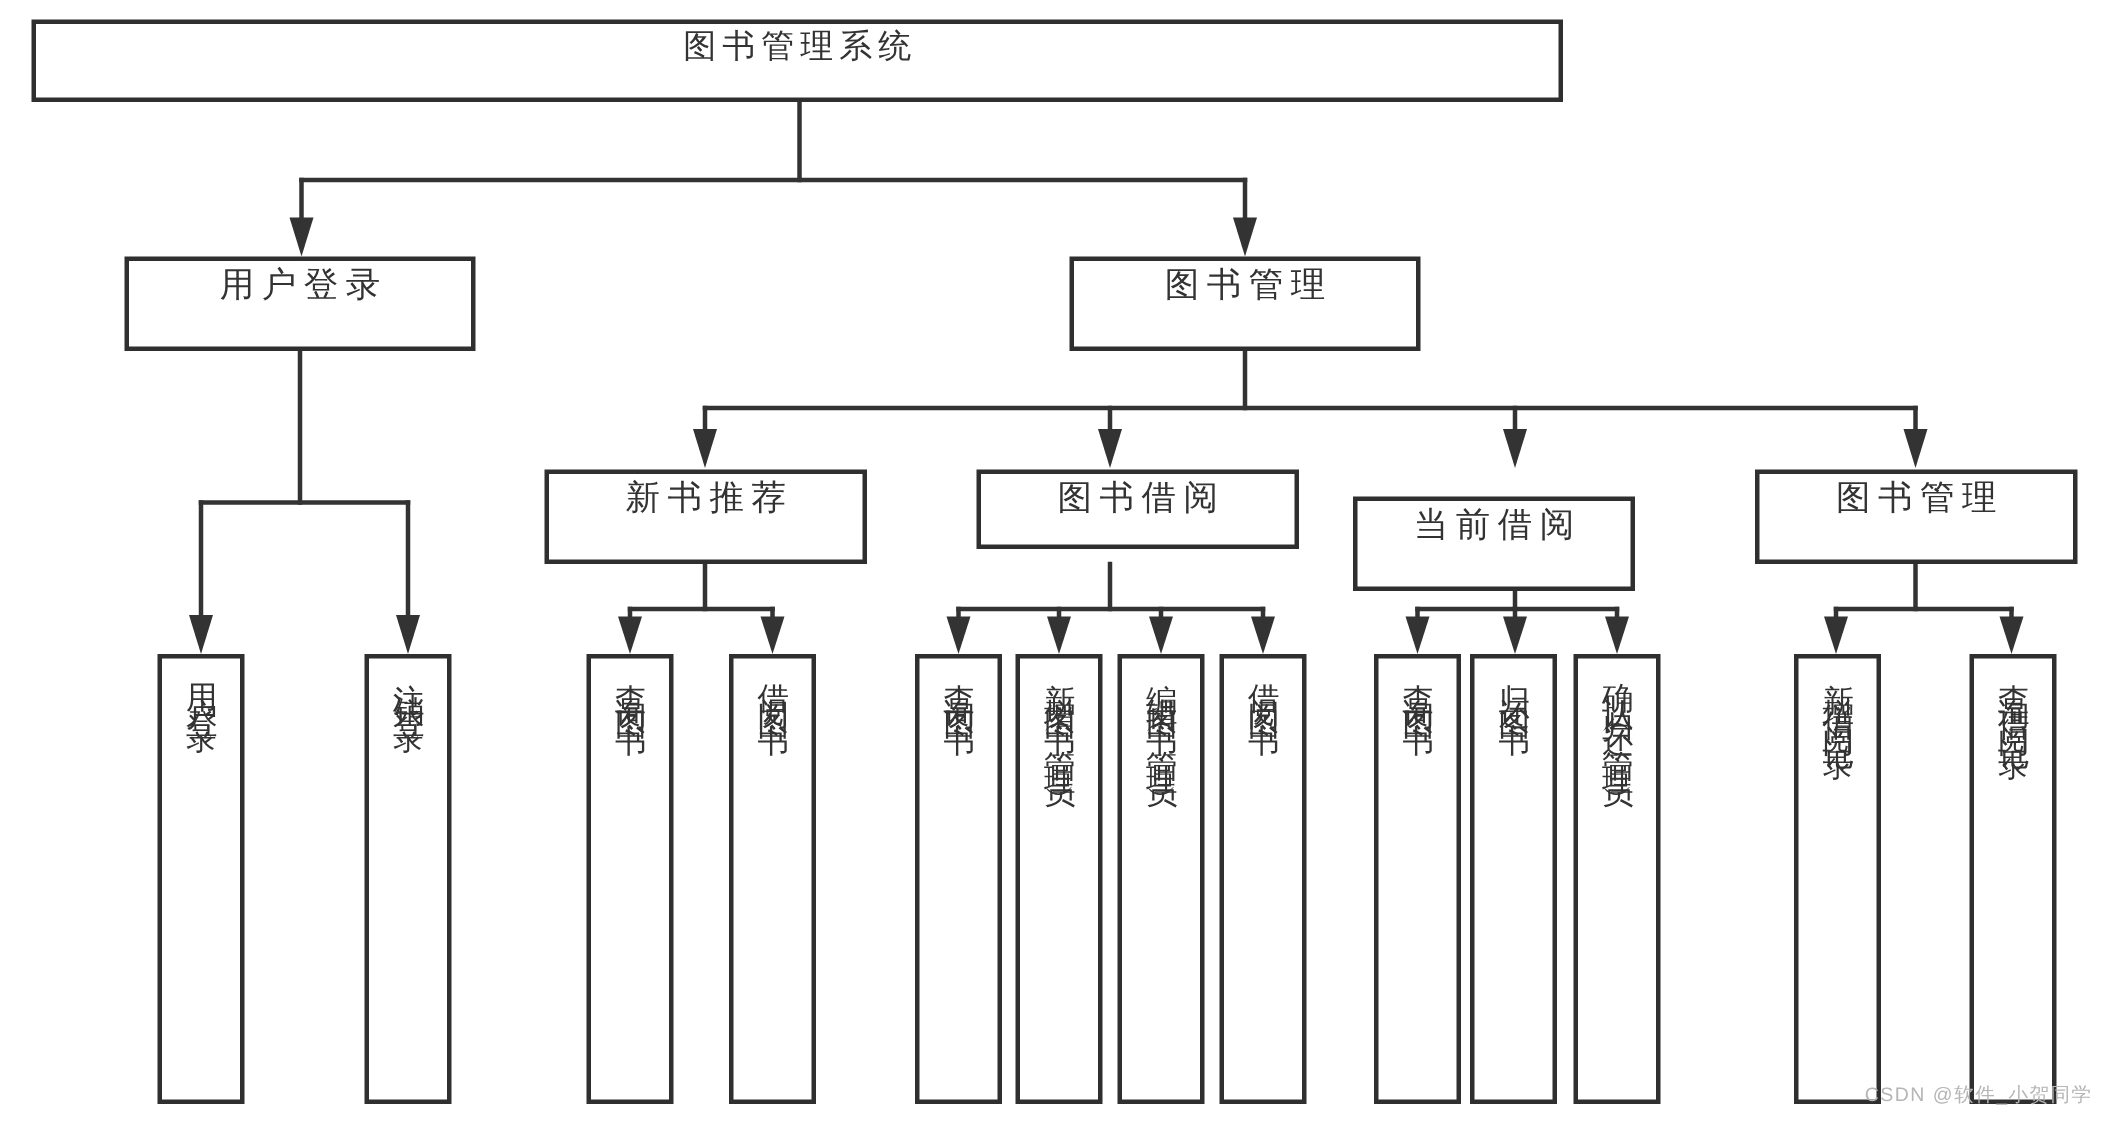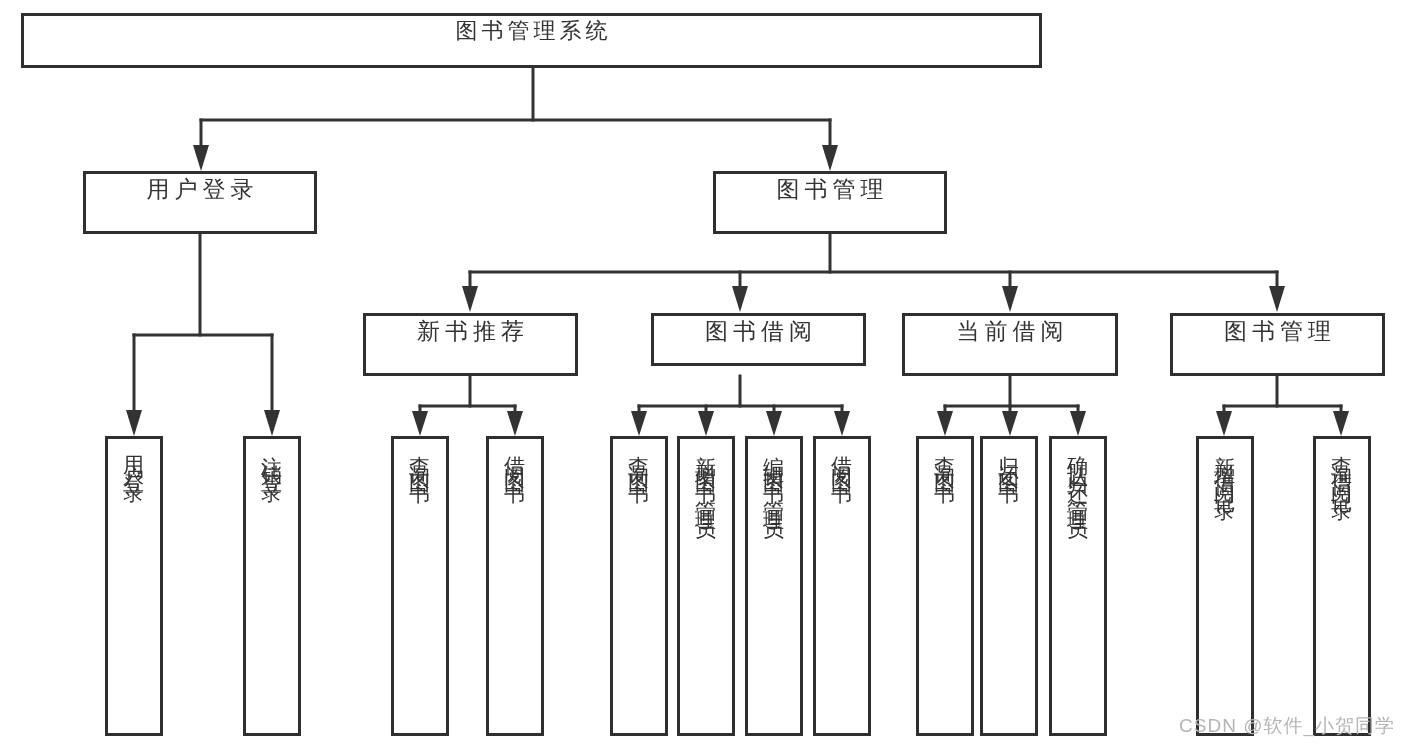--- a/index.html
+++ b/index.html
@@ -55,21 +55,21 @@
     text-orientation:mixed;
     font-size:21px;
     letter-spacing:9px;
     line-height:1;
     color:var(--text);
   }
   .watermark{
     position:absolute;
     right:10px;
     bottom:8px;
-    font-size:19px;
+    font-size:13px;
     letter-spacing:1px;
     color:var(--watermark);
     white-space:nowrap;
   }
 </style>
 </head>
 <body>
 
 <div class="canvas">
 
@@ -158,21 +158,21 @@
   <div class="node node-h" style="left:713px;top:171px;width:234px;height:63px">
     <span class="label">图书管理</span>
   </div>
 
   <div class="node node-h" style="left:363px;top:313px;width:215px;height:63px">
     <span class="label">新书推荐</span>
   </div>
   <div class="node node-h" style="left:651px;top:313px;width:215px;height:53px">
     <span class="label">图书借阅</span>
   </div>
-  <div class="node node-h" style="left:902px;top:313px;width:216px;height:63px">
+  <div class="node node-h" style="left:902px;top:331px;width:188px;height:63px">
     <span class="label">当前借阅</span>
   </div>
   <div class="node node-h" style="left:1170px;top:313px;width:215px;height:63px">
     <span class="label">图书管理</span>
   </div>
 
   <div class="node node-v" style="left:105px;top:436px;width:58px;height:300px">
     <span class="label">用户登录</span>
   </div>
   <div class="node node-v" style="left:243px;top:436px;width:58px;height:300px">

